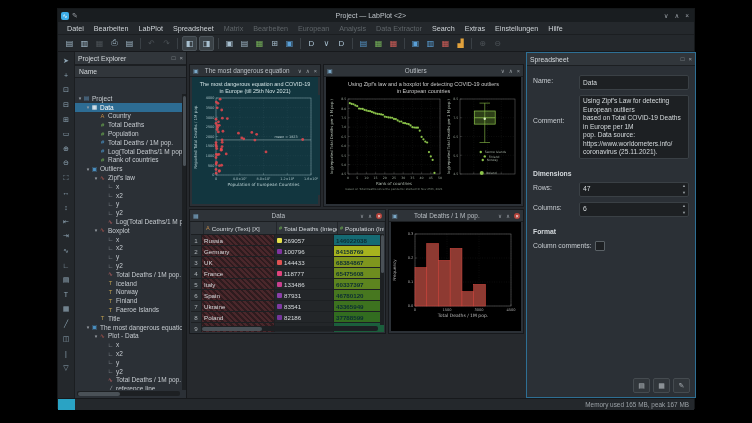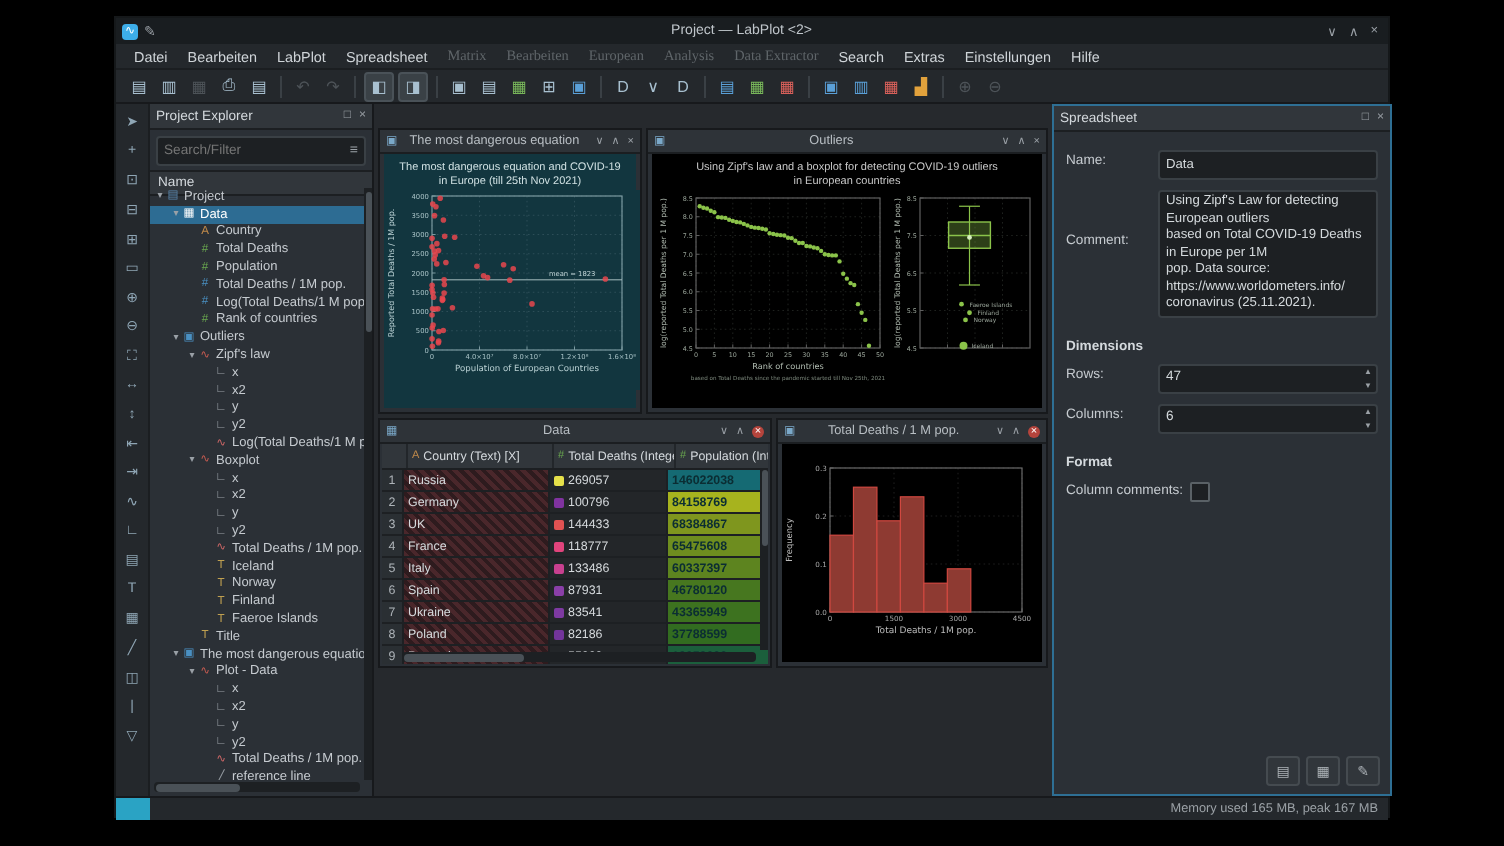--- a/index.html
+++ b/index.html
@@ -11,21 +11,21 @@
   #titlebar{left:0;top:0;width:100%;height:13px;background:#191d20;display:flex;align-items:center;}
   #titlebar .appicon{width:8px;height:8px;margin-left:3px;border-radius:2px;background:#3daee9;
     color:#fff;font-size:6px;line-height:8px;text-align:center;}
   #titlebar .pen{color:#9aa0a6;font-size:7px;margin-left:3px;}
   #titlebar .wtitle{flex:1;text-align:center;font-size:7px;color:#bfc5ca;}
   #titlebar .wbtns{display:flex;gap:6px;margin-right:5px;color:#9aa0a6;font-size:6.5px;}
   
   #menubar{left:0;top:13px;width:100%;height:13px;background:#24282c;display:flex;align-items:center;
     padding-left:4px;border-bottom:1px solid #1b1e21;}
   .menu-item{padding:0 5px;font-size:7.2px;color:#cfd4d8;}
-  .menu-item.dis{color:#5f6569;font-family:Liberation Serif, serif;}
+  .menu-item.dis{color:#5f6569;}
   
   #toolbar{left:0;top:26px;width:100%;height:17px;background:#24282c;display:flex;align-items:center;
     padding-left:4px;border-bottom:1px solid #17191c;}
   .tbtn{width:13px;height:13px;margin:0 1px;border-radius:2px;display:flex;align-items:center;
     justify-content:center;font-size:8px;color:#a8c0d0;}
   .tbtn.dis{color:#4d5358;}
   .tbtn.pressed{background:#3a4146;border:1px solid #4a5258;}
   .tsep{width:1px;height:11px;background:#3a4045;margin:0 3px;}
   .tc-blue{color:#5aa0d8}.tc-green{color:#78b65a}.tc-red{color:#d8605a}.tc-orange{color:#e2a23c}
   
@@ -205,24 +205,20 @@
         <span class="lbtn">|</span>
         <span class="lbtn">▽</span>
       </div>
 
     <div id="explorer" class="abs">
       <div class="dockhead">
         <span>Project Explorer</span>
         <span class="sp"></span>
         <span class="dbtn">□</span>
         <span class="dbtn">×</span>
-      </div>
-      <div id="searchrow">
-        <input placeholder="Search/Filter" style="">
-        <span class="filter">≡</span>
       </div>
       <div id="namehdr">Name</div>
       <div id="tree">
           <div class="trow" style="padding-left: 2px;">
             <span class="arrow">▾</span>
             <span class="ticon" style="color: rgb(90, 135, 173);">▤</span>
             <span>Project</span>
           </div>
           <div class="trow sel" style="padding-left: 10px;">
             <span class="arrow">▾</span>

